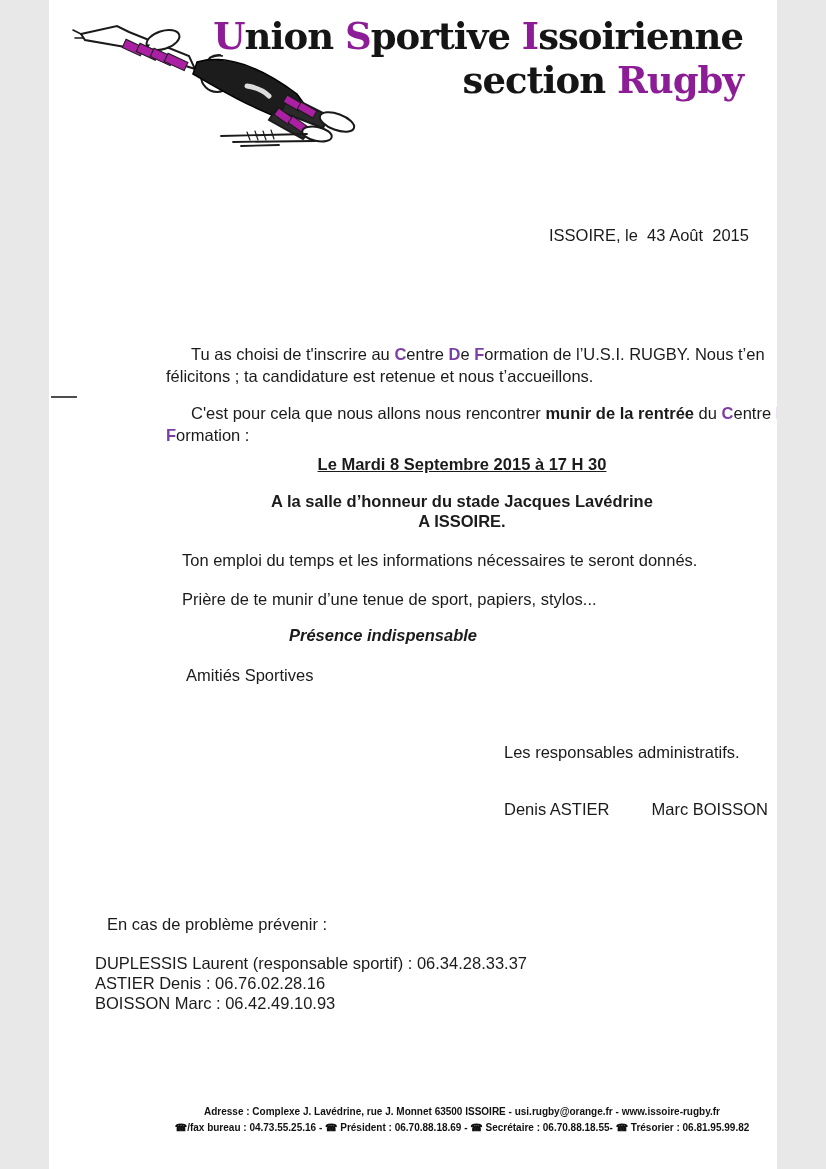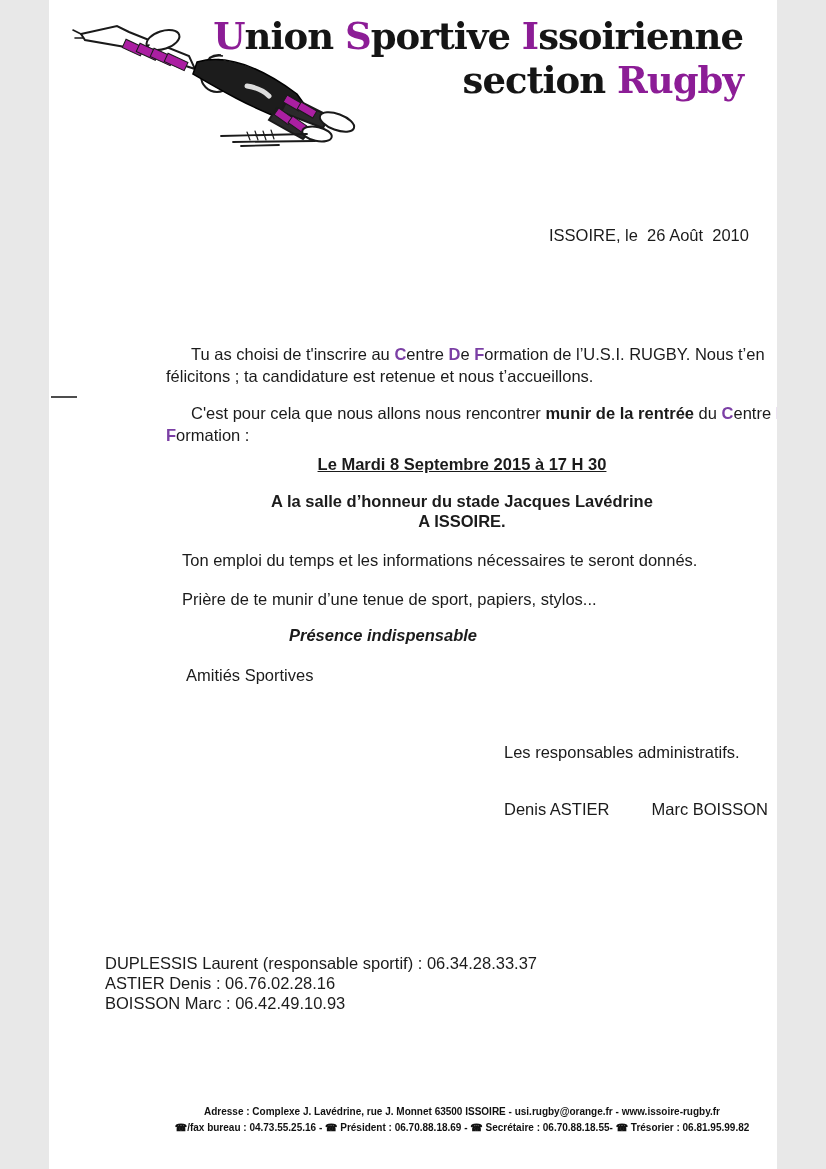--- a/index.html
+++ b/index.html
@@ -97,21 +97,21 @@
     </g>
   </svg>
 
   <div class="title-block">
     <div><span class="accent">U</span><span>nion </span><span class="accent">S</span><span>portive </span><span class="accent">I</span><span>ssoirienne</span></div>
     <div><span>section </span><span class="accent">Rugby</span></div>
   </div>
 
   <div class="fold-mark"></div>
 
-  <div class="abs bodytext pre" style="left:500px;top:224px;">ISSOIRE, le  26 Août  2010</div>
+  <div class="abs bodytext pre" style="left:500px;top:224px;">ISSOIRE, le  43 Août  2015</div>
 
   <p class="para bodytext" style="top:334px;"><span>Tu as choisi de t'inscrire au </span><span class="accent">C</span><span>entre </span><span class="accent">D</span><span>e </span><span class="accent">F</span><span>ormation de l’U.S.I. RUGBY. Nous t’en</span><br><span>félicitons ; ta candidature est retenue et nous t’accueillons.</span></p>
 
   <p class="para bodytext" style="top:393px;"><span>C'est pour cela que nous allons nous rencontrer </span><span class="bold">munir de la rentrée</span><span> du </span><span class="accent">C</span><span>entre </span><span class="accent">D</span><span>e</span><br><span class="accent">F</span><span>ormation :</span></p>
 
   <div class="center-line bodytext" style="top:453px;">
     <span class="underline">Le Mardi 8 Septembre 2015 à 17 H 30</span>
   </div>
 
   <div class="center-line bodytext" style="top:491px;line-height:20px;text-align:center;">
@@ -124,21 +124,22 @@
 
   <div class="abs bodytext" style="left:240px;top:624px;font-weight:bold;font-style:italic;">Présence indispensable</div>
 
   <div class="abs bodytext" style="left:137px;top:664px;">Amitiés Sportives</div>
 
   <div class="abs bodytext" style="left:455px;top:741px;">Les responsables administratifs.</div>
   <div class="abs bodytext" style="left:455px;top:798px;">
     <span>Denis ASTIER</span><span class="sig-gap"></span><span>Marc BOISSON</span>
   </div>
 
-  <div class="abs bodytext" style="left:56px;top:953px;">
+  <div class="abs bodytext" style="left:58px;top:913px;">En cas de problème prévenir :</div>
+  <div class="abs bodytext" style="left:46px;top:953px;">
     <div class="contact-line">DUPLESSIS Laurent (responsable sportif) : 06.34.28.33.37</div>
     <div class="contact-line">ASTIER Denis : 06.76.02.28.16</div>
     <div class="contact-line">BOISSON Marc : 06.42.49.10.93</div>
   </div>
 
   <div class="footer">
     <div>Adresse : Complexe J. Lavédrine, rue J. Monnet 63500 ISSOIRE - usi.rugby@orange.fr - www.issoire-rugby.fr</div>
     <div>☎/fax bureau : 04.73.55.25.16 - ☎ Président : 06.70.88.18.69 - ☎ Secrétaire : 06.70.88.18.55- ☎ Trésorier : 06.81.95.99.82</div>
   </div>
 

